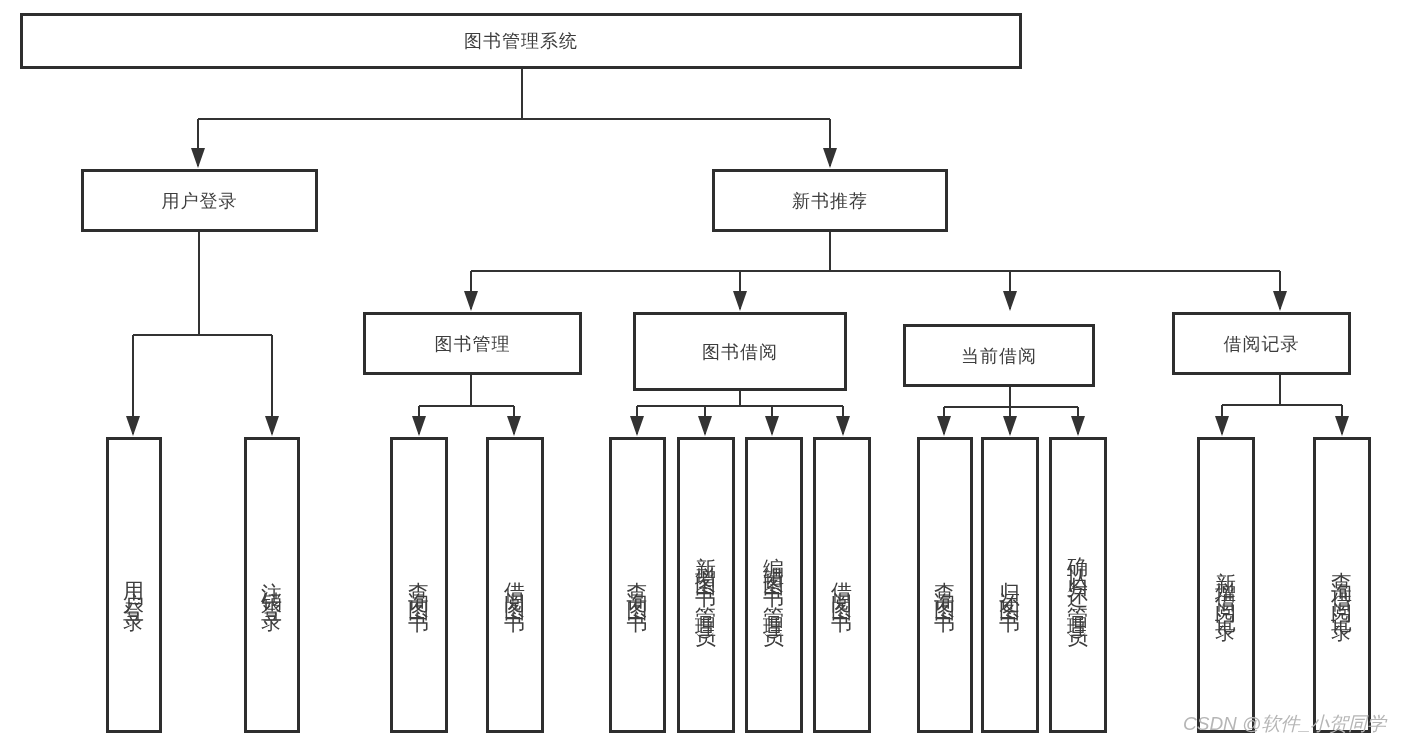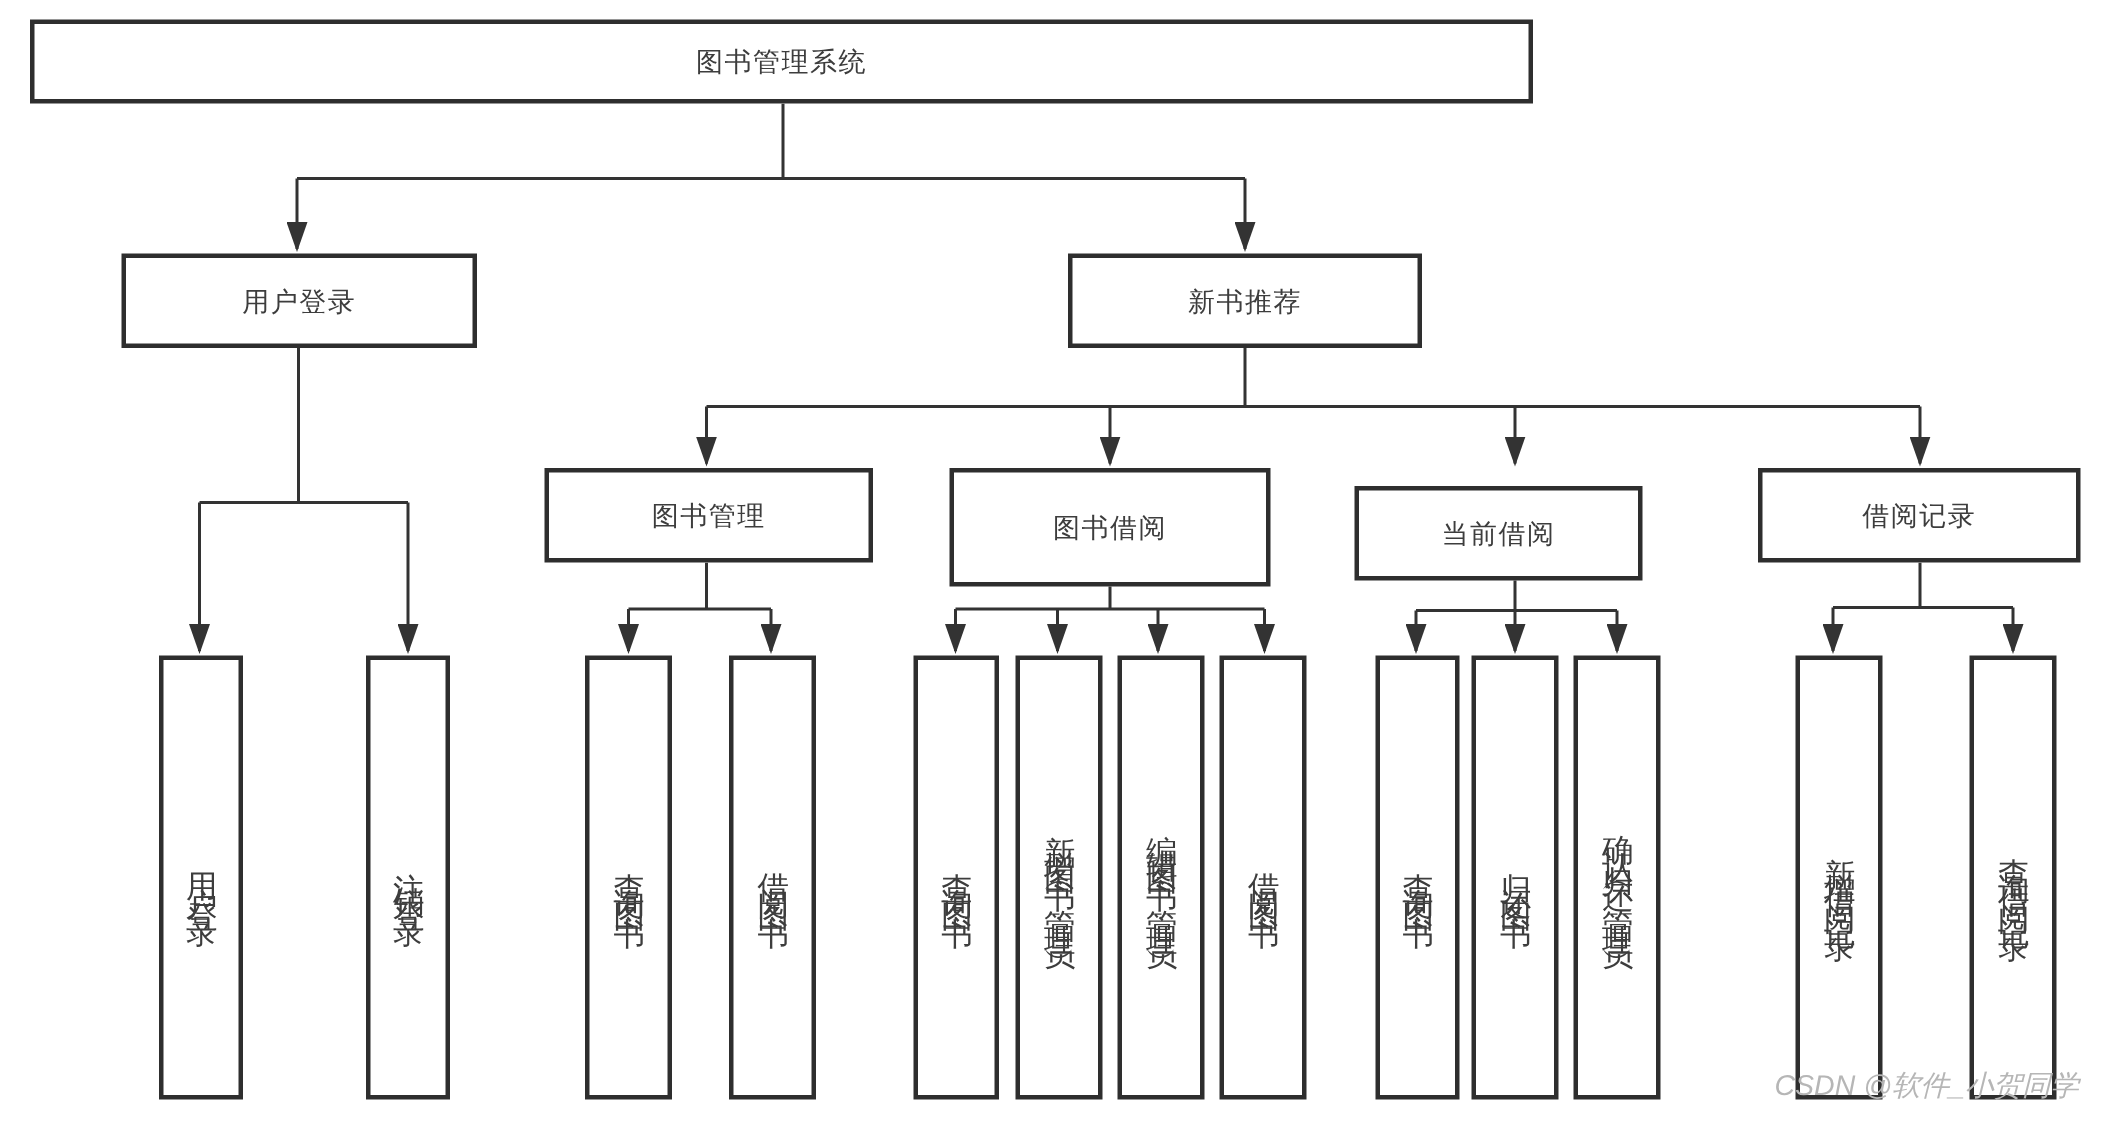--- a/index.html
+++ b/index.html
@@ -91,21 +91,21 @@
   </svg>
 
   <div class="node hbox" style="left:20px;top:13px;width:1002px;height:56px">图书管理系统</div>
 
   <div class="node hbox" style="left:81px;top:169px;width:237px;height:63px">用户登录</div>
   <div class="node hbox" style="left:712px;top:169px;width:236px;height:63px">新书推荐</div>
 
   <div class="node hbox" style="left:363px;top:312px;width:219px;height:63px">图书管理</div>
   <div class="node hbox" style="left:633px;top:312px;width:214px;height:79px">图书借阅</div>
   <div class="node hbox" style="left:903px;top:324px;width:192px;height:63px">当前借阅</div>
-  <div class="node hbox" style="left:1172px;top:312px;width:215px;height:63px">借阅记录</div>
+  <div class="node hbox" style="left:1172px;top:312px;width:179px;height:63px">借阅记录</div>
 
   <div class="node vbox" style="left:106px;top:437px;width:56px;height:296px">
     <span class="vtext">用户登录</span>
   </div>
   <div class="node vbox" style="left:244px;top:437px;width:56px;height:296px">
     <span class="vtext">注销登录</span>
   </div>
 
   <div class="node vbox" style="left:390px;top:437px;width:58px;height:296px">
     <span class="vtext">查询图书</span>

